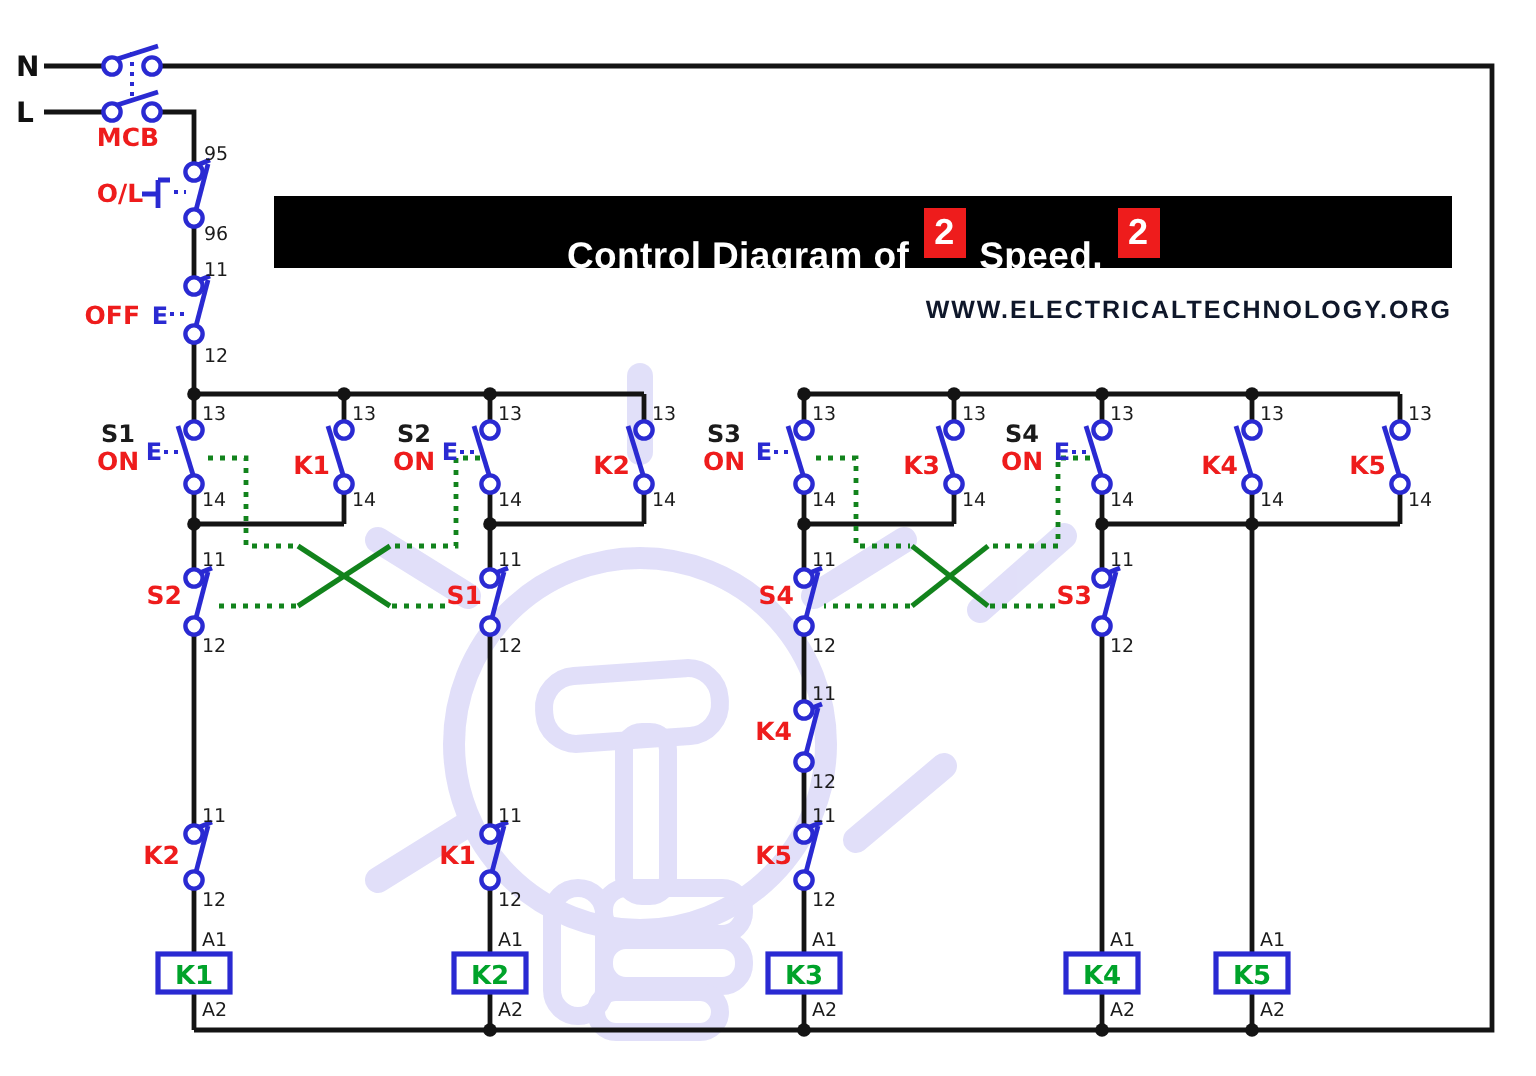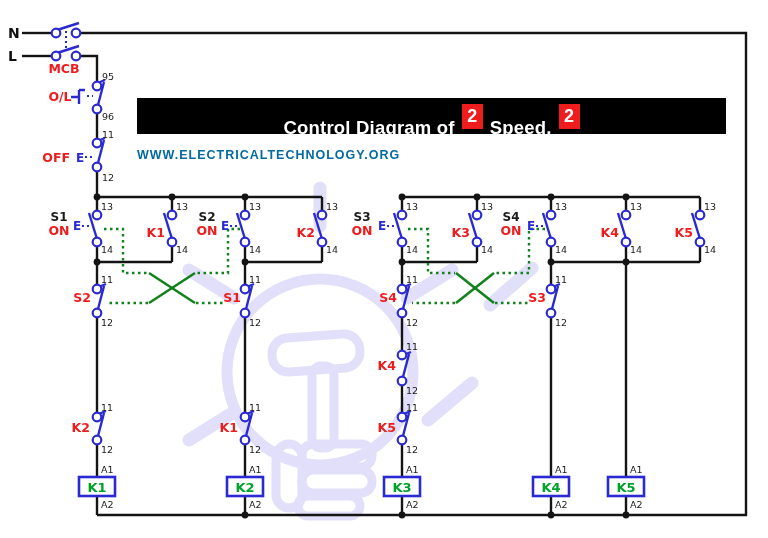--- a/index.html
+++ b/index.html
@@ -17,22 +17,22 @@
   .symdot{stroke:#2a2ad2;stroke-width:2;fill:none;stroke-dasharray:2 3;}
   .cc{stroke:#2a2ad2;stroke-width:2.2;fill:#ffffff;}
   .gdot{stroke:#12831c;stroke-width:2.4;fill:none;stroke-dasharray:2.5 3.5;}
   .gsolid{stroke:#12831c;stroke-width:2.6;fill:none;}
   .wm{stroke:#dcdaf8;fill:none;}
   .titlebar{position:absolute;left:137px;top:98px;width:589px;height:36px;background:#000;
     display:flex;align-items:center;justify-content:center;gap:7px;white-space:nowrap;}
   .titlebar span.t{color:#fff;font-size:18.5px;font-weight:bold;letter-spacing:.2px;margin-top:24px;}
   .badge{background:#ee1c1c;color:#fff;font-size:18px;font-weight:bold;width:21px;height:25px;
     display:flex;align-items:center;justify-content:center;}
-  .subtitle{position:absolute;left:137px;top:148px;width:589px;text-align:left;
-    color:#0369a1;font-size:12.5px;font-weight:bold;letter-spacing:1px;}
+  .subtitle{position:absolute;left:137px;top:148px;width:589px;text-align:right;
+    color:#0f172a;font-size:12.5px;font-weight:bold;letter-spacing:1px;}
 </style>
 </head>
 <body>
 
 <svg id="stage" viewBox="0 0 768 538">
 
   <g opacity="0.85">
     <path class="wm" stroke-width="13" stroke-linecap="round" d="M320,188 V226"></path>
     <path class="wm" stroke-width="13" stroke-linecap="round" d="M189,270 L234,298"></path>
     <path class="wm" stroke-width="13" stroke-linecap="round" d="M452,270 L407,298"></path>

